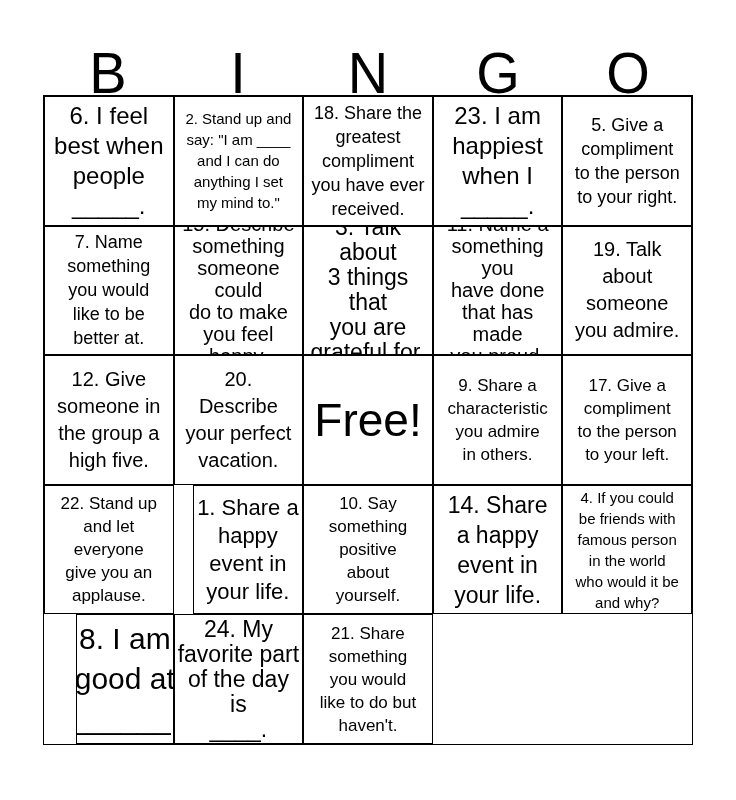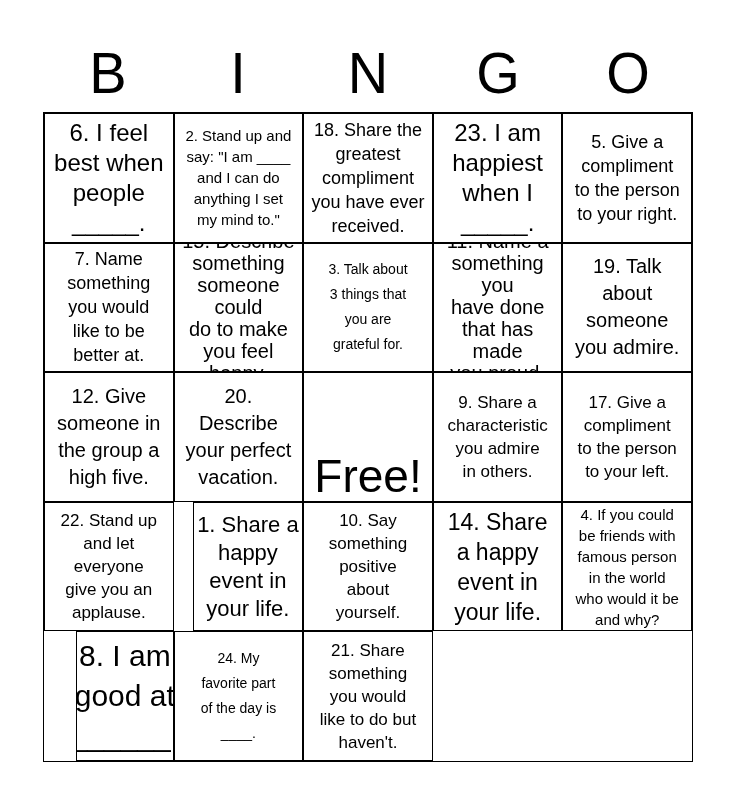--- a/index.html
+++ b/index.html
@@ -27,21 +27,21 @@
     .header-letter {
       text-align: center;
       font-size: 56px;
       line-height: 56px;
       font-weight: normal;
       transform: scaleY(1.02);
     }
     .grid {
       position: absolute;
       left: 43px;
-      top: 112px;
+      top: 95px;
       width: 650px;
       height: 650px;
       display: grid;
       grid-template-columns: repeat(5, 1fr);
       grid-template-rows: repeat(5, 1fr);
       border: 1.5px solid #000;
       box-sizing: border-box;
     }
     .cell {
       border: 1px solid #000;
@@ -54,27 +54,27 @@
       box-sizing: border-box;
     }
     .cell span {
       display: block;
       white-space: pre-line;
     }
     .fs-15 { font-size: 15px; line-height: 21px; }
     .fs-16 { font-size: 20px; line-height: 22px; }
     .fs-17 { font-size: 17px; line-height: 23px; }
     .fs-18 { font-size: 18px; line-height: 24px; }
-    .fs-19 { font-size: 14px; line-height: 25px; }
+    .fs-19 { font-size: 23px; line-height: 25px; }
     .fs-20 { font-size: 20px; line-height: 27px; }
     .fs-22 { font-size: 22px; line-height: 28px; margin-left: 19px; }
     .fs-23 { font-size: 23px; line-height: 30px; }
     .fs-24 { font-size: 24px; line-height: 30px; }
     .fs-30 { font-size: 30px; line-height: 40px; margin-left: 32px; }
-    .fs-free { font-size: 46px; line-height: 50px; align-items: flex-end; }
+    .fs-free { font-size: 46px; line-height: 50px; }
   </style>
 </head>
 <body>
 
 <div class="header">
   <div class="header-letter">B</div>
   <div class="header-letter">I</div>
   <div class="header-letter">N</div>
   <div class="header-letter">G</div>
   <div class="header-letter">O</div>

